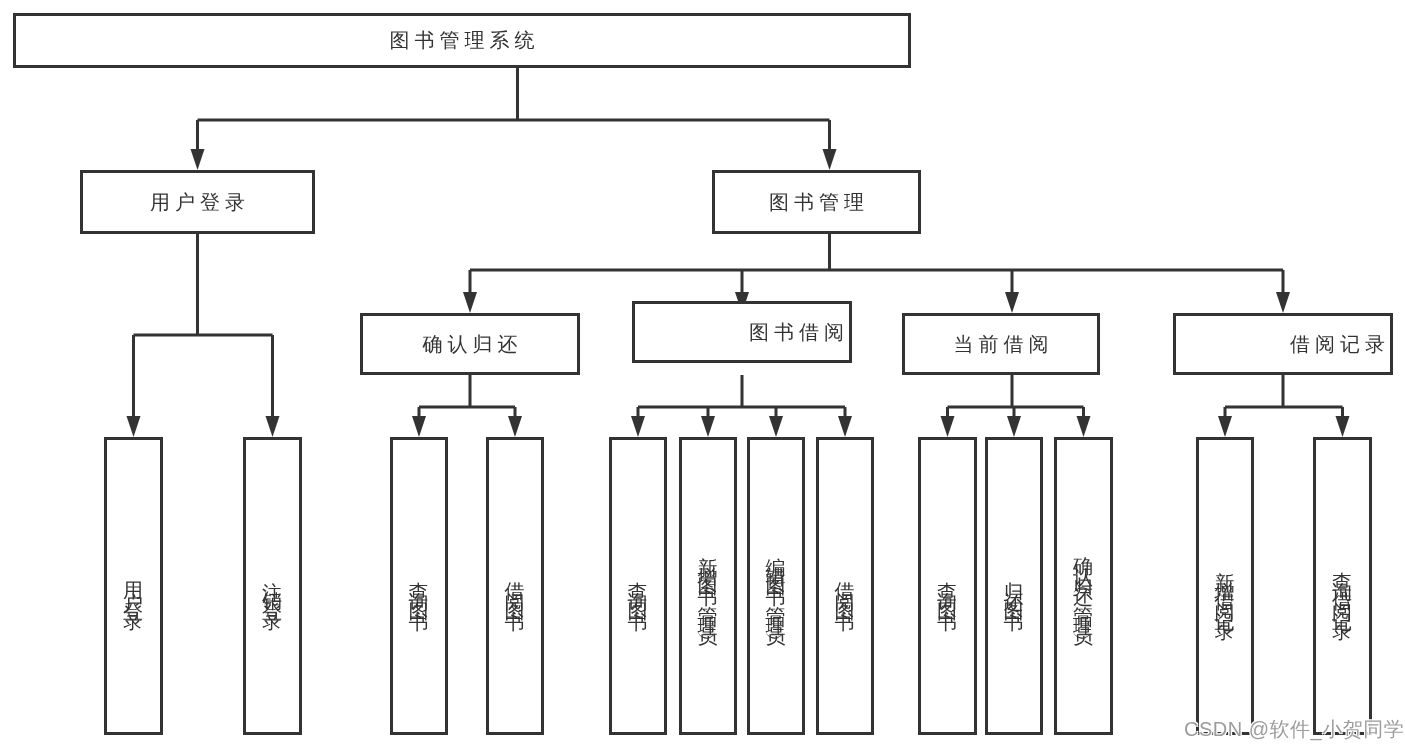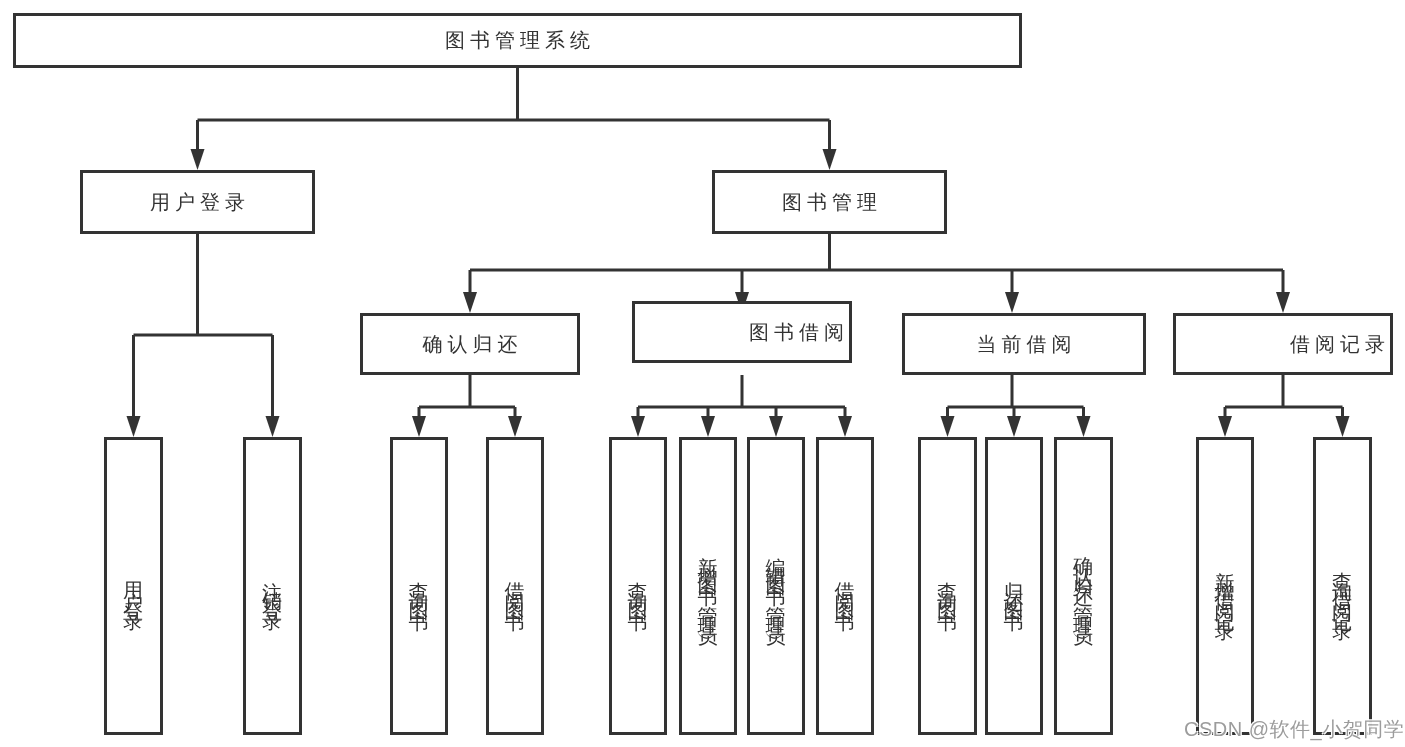--- a/index.html
+++ b/index.html
@@ -95,38 +95,38 @@
       <polygon points="769,416 783,416 776,437"></polygon>
       <polygon points="838,416 852,416 845,437"></polygon>
       <polygon points="940.5,416 954.5,416 947.5,437"></polygon>
       <polygon points="1007,416 1021,416 1014,437"></polygon>
       <polygon points="1076.5,416 1090.5,416 1083.5,437"></polygon>
       <polygon points="1218,416 1232,416 1225,437"></polygon>
       <polygon points="1335.5,416 1349.5,416 1342.5,437"></polygon>
     </g>
   </svg>
 
-  <div class="node node-h" style="left:13px; top:13px; width:1009px; height:55px;">
+  <div class="node node-h" style="left:13px; top:13px; width:898px; height:55px;">
     <span>图书管理系统</span>
   </div>
 
   <div class="node node-h" style="left:80px; top:170px; width:235px; height:64px;">
     <span>用户登录</span>
   </div>
-  <div class="node node-h" style="left:712px; top:170px; width:235px; height:64px;">
+  <div class="node node-h" style="left:712px; top:170px; width:209px; height:64px;">
     <span>图书管理</span>
   </div>
 
   <div class="node node-h" style="left:360px; top:313px; width:220px; height:62px;">
     <span>确认归还</span>
   </div>
   <div class="node node-h" style="left:632px; top:301px; width:220px; height:62px;justify-content:flex-end;">
     <span>图书借阅</span>
   </div>
-  <div class="node node-h" style="left:902px; top:313px; width:244px; height:62px;">
+  <div class="node node-h" style="left:902px; top:313px; width:198px; height:62px;">
     <span>当前借阅</span>
   </div>
   <div class="node node-h" style="left:1173px; top:313px; width:220px; height:62px;justify-content:flex-end;">
     <span>借阅记录</span>
   </div>
 
   <div class="node node-v" style="left:104px; top:437px; width:59px; height:298px;">
     <span class="vlabel">用户登录</span>
   </div>
   <div class="node node-v" style="left:243px; top:437px; width:59px; height:298px;">

